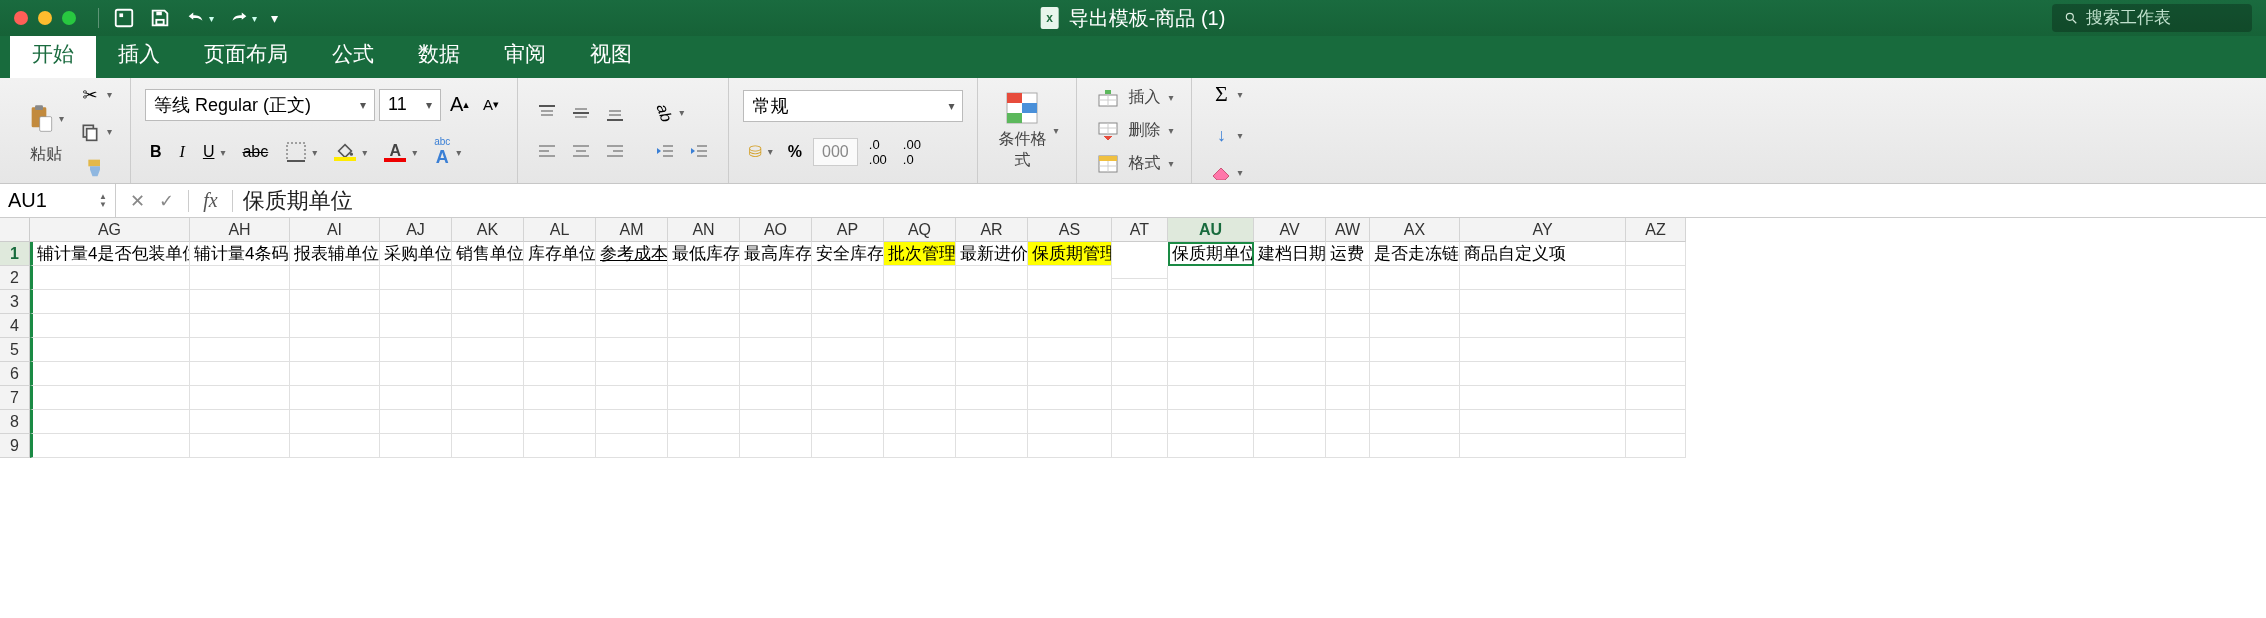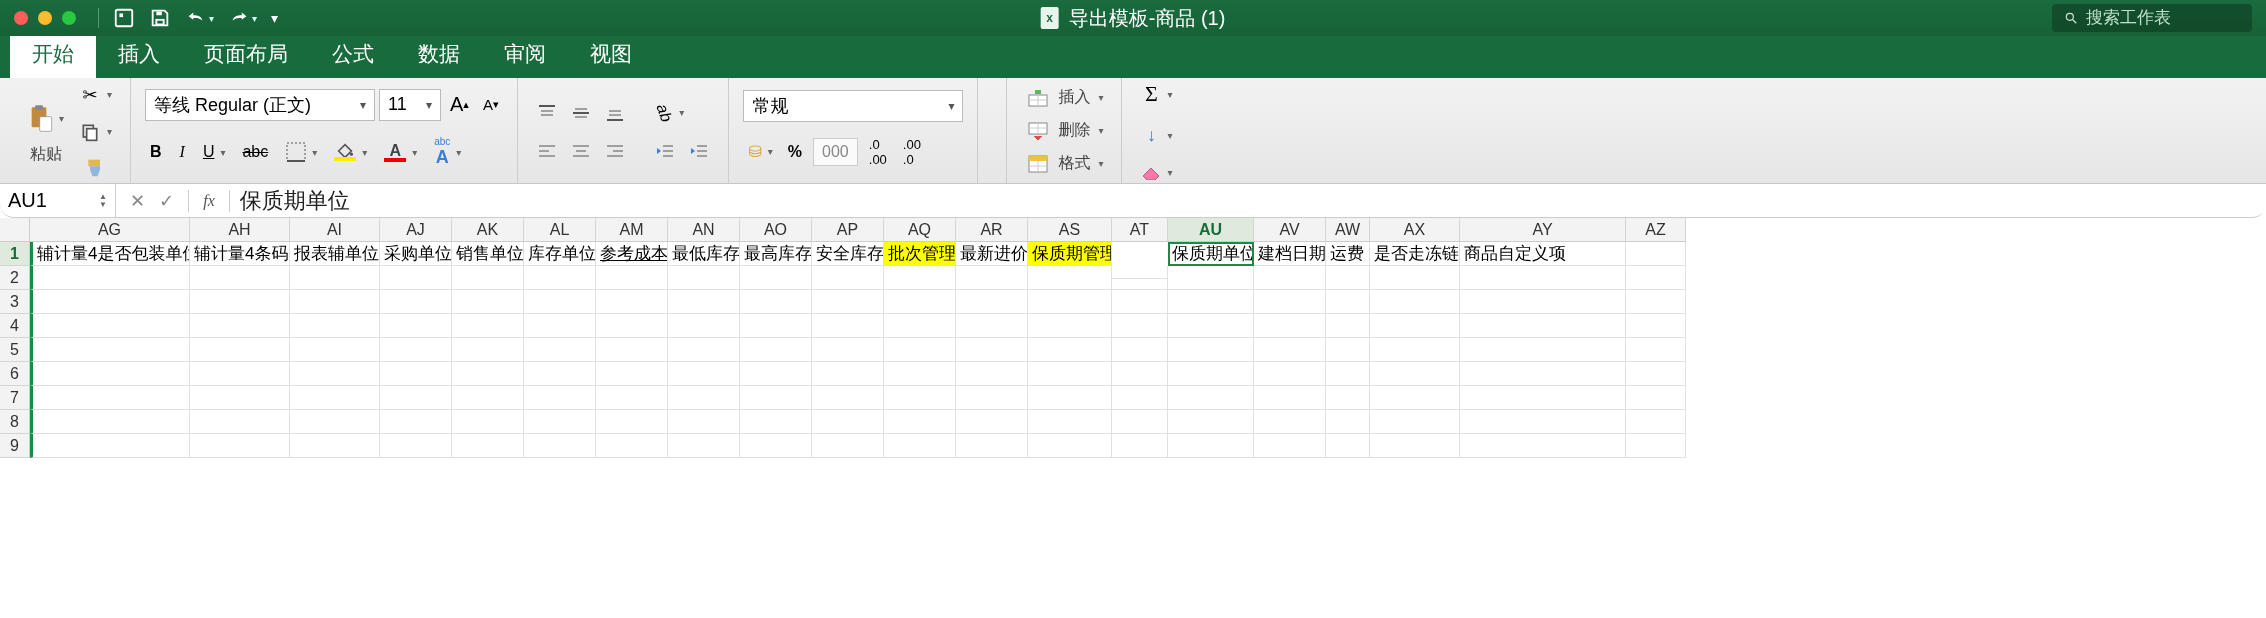--- a/index.html
+++ b/index.html
@@ -43,25 +43,25 @@
   .row{ display:flex; align-items:center; gap:4px; }
   .col{ display:flex; flex-direction:column; gap:6px; }
 
   .font-color-bar{ width:22px; height:4px; background:#e00; margin-top:-2px;}
   .fill-color-bar{ width:22px; height:4px; background:#ffeb00; margin-top:-2px;}
   .A-style{ font-weight:bold; font-size:18px; color:#3a7fd5;}
   .underline{ text-decoration:underline; }
   .strike{ text-decoration:line-through; }
 
   
-  .fbar{ height:34px; border-bottom:1px solid #ccc; display:flex; align-items:center; background:#fff;border-radius:14px; }
+  .fbar{ height:34px; border-bottom:1px solid #ccc; display:flex; align-items:center; background:#fff; }
   .namebox{ width:116px; border-right:1px solid #ccc; display:flex; align-items:center; padding:0 8px; font-size:20px; height:100%; }
   .namebox .spin{ display:flex; flex-direction:column; margin-left:auto; font-size:8px; color:#666; line-height:8px;}
   .fbar .fx-btns{ display:flex; align-items:center; gap:14px; padding:0 14px; color:#888; font-size:18px;}
-  .fbar .fx{ font-style:italic; font-family:"Times New Roman",serif; color:#555; font-size:16px; }
+  .fbar .fx{ font-style:italic; font-family:"Times New Roman",serif; color:#555; font-size:20px; }
   .fbar input.formula{ border:none; outline:none; font-size:22px; flex:1; padding-left:10px; color:#222;}
   .fbar .vline{ width:1px; height:22px; background:#ccc; }
 
   
   .sheet{ position:relative; }
   .corner{ position:absolute; left:0; top:0; width:30px; height:24px; background:#f3f3f3; border-right:1px solid #ccc; border-bottom:1px solid #ccc; }
   .col-headers{ display:flex; margin-left:30px; height:24px; }
   .ch{ border-right:1px solid #d4d4d4; border-bottom:1px solid #ccc; background:#f3f3f3; display:flex; align-items:center; justify-content:center; font-size:16px; color:#333; flex:0 0 auto;}
   .ch.active-col{ background:#dfe9dc; color:#186b3d; font-weight:600;}
   .row-headers{ position:absolute; left:0; top:24px; width:30px; }
@@ -326,20 +326,29 @@
             <span style="font-size:13px;">.0<br>.00</span>
           </div>
         <div class="btn">
             <span style="font-size:13px;">.00<br>.0</span>
           </div>
       </div>
     </div>
   </div>
 
   <div class="group">
+    <div class="vstack btn dd" style="height:92px;width:70px;">
+      <svg width="34" height="34" viewBox="0 0 34 34">
+          <rect x="2" y="2" width="30" height="30" fill="#fff" stroke="#aaa"></rect>
+          <rect x="2" y="2" width="15" height="10" fill="#e74c3c"></rect>
+          <rect x="17" y="12" width="15" height="10" fill="#4a90d9"></rect>
+          <rect x="2" y="22" width="15" height="10" fill="#5cb85c"></rect>
+        </svg>
+      <span class="small-label" style="text-align:center;">条件格式</span>
+    </div>
   </div>
 
   <div class="group">
     <div class="col" style="gap:6px;">
       <div class="row btn dd" style="padding:2px 16px 2px 6px;">
         <svg width="20" height="18">
             <rect x="1" y="6" width="18" height="11" fill="#fff" stroke="#888"></rect>
             <rect x="7" y="1" width="6" height="4" fill="#5cb85c"></rect>
             <line x1="1" y1="11" x2="19" y2="11" stroke="#ccc"></line>
             <line x1="10" y1="6" x2="10" y2="17" stroke="#ccc"></line>

